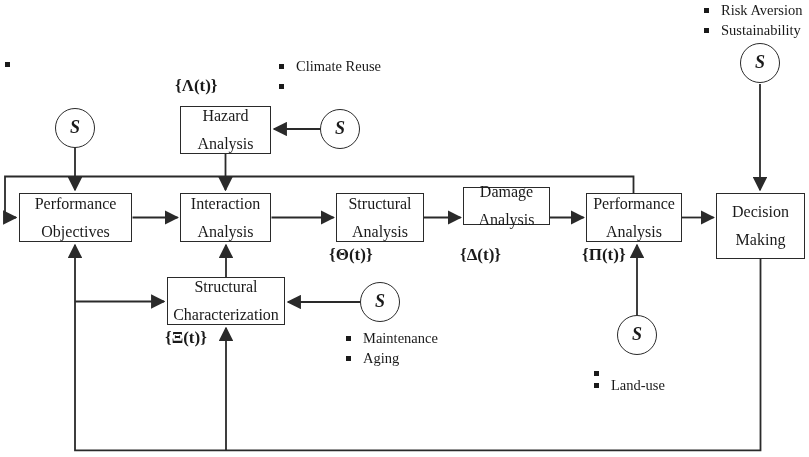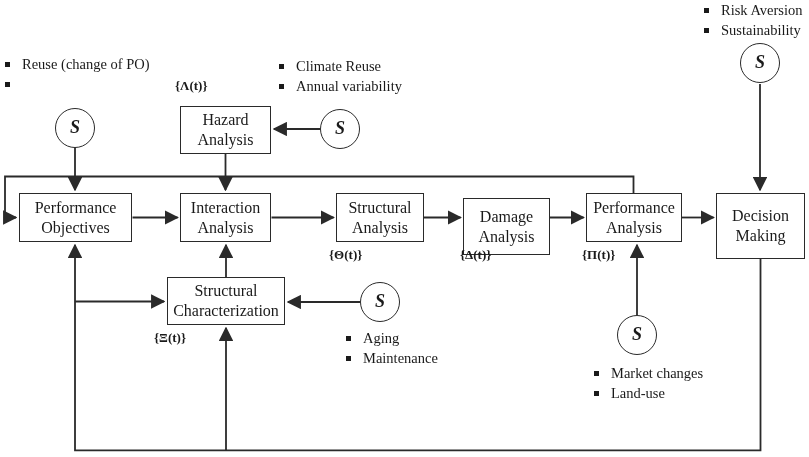--- a/index.html
+++ b/index.html
@@ -4,28 +4,28 @@
 <style>
   html,body{margin:0;padding:0;background:#ffffff;}
   .stage{
     position:relative;width:809px;height:457px;background:#ffffff;
     font-family:"Liberation Serif",serif;color:#1a1a1a;overflow:hidden;
   }
   .wires{position:absolute;left:0;top:0;width:809px;height:457px;}
   .box{
     position:absolute;box-sizing:border-box;border:1.7px solid #2a2a2a;background:#ffffff;
     display:flex;align-items:center;justify-content:center;text-align:center;
-    font-size:16px;line-height:20px;white-space:pre-line;
+    font-size:16px;line-height:28px;white-space:pre-line;
   }
   .scircle{
     position:absolute;box-sizing:border-box;width:40px;height:40px;border:1.6px solid #2a2a2a;
     border-radius:50%;background:#ffffff;display:flex;align-items:center;justify-content:center;
     font-weight:bold;font-style:italic;font-size:18px;padding-bottom:2px;
   }
-  .setlabel{position:absolute;font-weight:bold;font-size:13px;line-height:20px;}
+  .setlabel{position:absolute;font-weight:bold;font-size:17px;line-height:20px;}
   .note{position:absolute;font-size:14.5px;}
   .note-row{display:flex;align-items:flex-start;line-height:19.5px;}
   .sq{width:5px;height:5px;background:#1a1a1a;margin:7px 12px 0 1px;flex:none;}
 </style>
 </head>
 <body>
 
 <div class="stage">
 
   <svg class="wires" viewBox="0 0 809 457" xmlns="http://www.w3.org/2000/svg">
@@ -71,21 +71,21 @@
 
   <div class="box" style="left:19px;top:193px;width:113px;height:49px">Performance
 Objectives</div>
 
   <div class="box" style="left:180px;top:193px;width:91px;height:49px">Interaction
 Analysis</div>
 
   <div class="box" style="left:336px;top:193px;width:88px;height:49px">Structural
 Analysis</div>
 
-  <div class="box" style="left:463px;top:198px;width:87px;height:57px">Damage
+  <div class="box" style="left:463px;top:187px;width:87px;height:38px">Damage
 Analysis</div>
 
   <div class="box" style="left:586px;top:193px;width:96px;height:49px">Performance
 Analysis</div>
 
   <div class="box" style="left:716px;top:193px;width:89px;height:66px">Decision
 Making</div>
 
   <div class="box" style="left:167px;top:277px;width:118px;height:48px">Structural
 Characterization</div>
@@ -93,69 +93,63 @@
   <div class="scircle" style="left:55px;top:108px">S</div>
   <div class="scircle" style="left:320px;top:109px">S</div>
   <div class="scircle" style="left:740px;top:43px">S</div>
   <div class="scircle" style="left:360px;top:282px">S</div>
   <div class="scircle" style="left:617px;top:315px">S</div>
 
   <div class="setlabel" style="left:175px;top:76px">{Λ(t)}</div>
   <div class="setlabel" style="left:329px;top:245px">{Θ(t)}</div>
   <div class="setlabel" style="left:460px;top:245px">{Δ(t)}</div>
   <div class="setlabel" style="left:582px;top:245px">{Π(t)}</div>
-  <div class="setlabel" style="left:154px;top:328px">{Ξ(t)}</div>
+  <div class="setlabel" style="left:165px;top:328px">{Ξ(t)}</div>
 
   <div class="note" style="left:4px;top:55px">
-    <div class="note-row">
-      <span class="sq"></span>
-      <span>Reuse (change of PO)</span>
-    </div>
     <div class="note-row">
       <span class="sq"></span>
     </div>
   </div>
 
   <div class="note" style="left:278px;top:57px">
     <div class="note-row">
       <span class="sq"></span>
       <span>Climate Reuse</span>
     </div>
     <div class="note-row">
       <span class="sq"></span>
-      <span>Annual variability</span>
     </div>
   </div>
 
   <div class="note" style="left:703px;top:1px">
     <div class="note-row">
       <span class="sq"></span>
       <span>Risk Aversion</span>
     </div>
     <div class="note-row">
       <span class="sq"></span>
       <span>Sustainability</span>
     </div>
   </div>
 
   <div class="note" style="left:345px;top:329px">
     <div class="note-row">
       <span class="sq"></span>
-      <span>Aging</span>
+      <span>Maintenance</span>
     </div>
     <div class="note-row">
       <span class="sq"></span>
-      <span>Maintenance</span>
+      <span>Aging</span>
     </div>
   </div>
 
   <div class="note" style="left:593px;top:364px">
     <div class="note-row">
       <span class="sq"></span>
-      <span>Market changes</span>
     </div>
     <div class="note-row">
       <span class="sq"></span>
       <span>Land-use</span>
     </div>
   </div>
 
 </div>
 
 </body></html>

